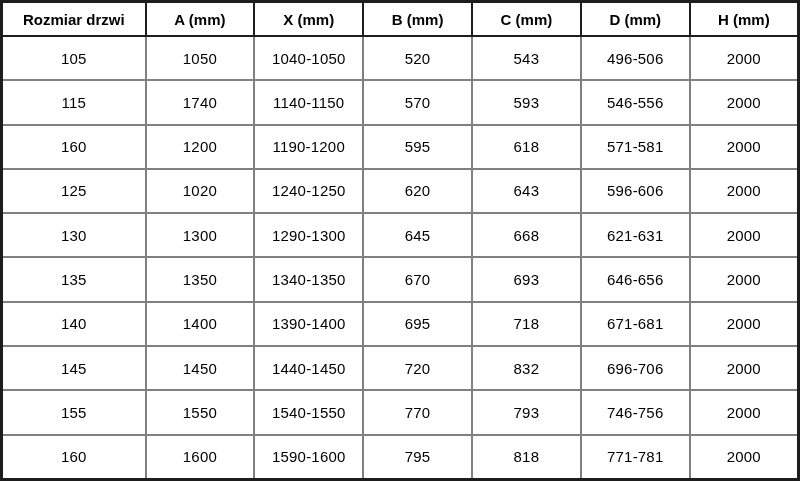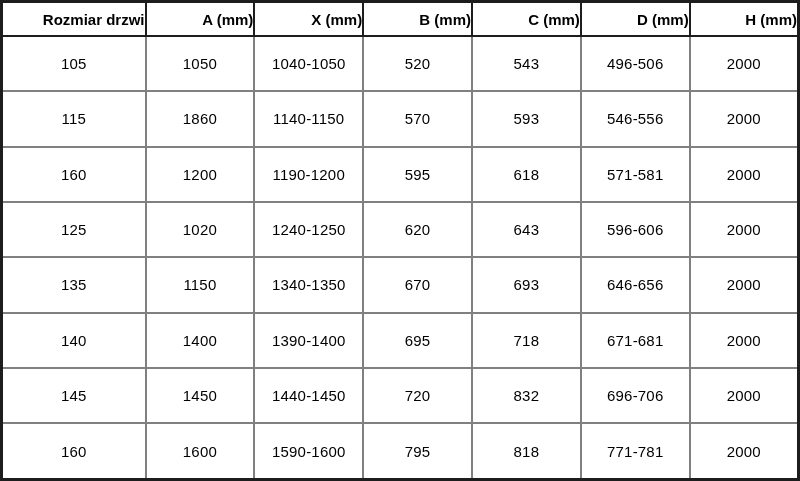--- a/index.html
+++ b/index.html
@@ -22,21 +22,21 @@
     color: #000000;
     background: #ffffff;
   }
   table.size-table {
     border: 3px solid #1d1d1d;
   }
   table.size-table th {
     border: 2px solid #1d1d1d;
     font-weight: bold;
     font-size: 15px;
-    text-align: right;
+    text-align: center;
     vertical-align: middle;
     padding: 0;
     height: 32px;
     background: #ffffff;
   }
   table.size-table td {
     border: 2px solid #808080;
     font-size: 15px;
     font-weight: normal;
     text-align: center;
@@ -78,21 +78,21 @@
           <td>105</td>
           <td>1050</td>
           <td>1040-1050</td>
           <td>520</td>
           <td>543</td>
           <td>496-506</td>
           <td>2000</td>
         </tr>
         <tr>
           <td>115</td>
-          <td>1860</td>
+          <td>1740</td>
           <td>1140-1150</td>
           <td>570</td>
           <td>593</td>
           <td>546-556</td>
           <td>2000</td>
         </tr>
         <tr>
           <td>160</td>
           <td>1200</td>
           <td>1190-1200</td>
@@ -104,22 +104,31 @@
         <tr>
           <td>125</td>
           <td>1020</td>
           <td>1240-1250</td>
           <td>620</td>
           <td>643</td>
           <td>596-606</td>
           <td>2000</td>
         </tr>
         <tr>
+          <td>130</td>
+          <td>1300</td>
+          <td>1290-1300</td>
+          <td>645</td>
+          <td>668</td>
+          <td>621-631</td>
+          <td>2000</td>
+        </tr>
+        <tr>
           <td>135</td>
-          <td>1150</td>
+          <td>1350</td>
           <td>1340-1350</td>
           <td>670</td>
           <td>693</td>
           <td>646-656</td>
           <td>2000</td>
         </tr>
         <tr>
           <td>140</td>
           <td>1400</td>
           <td>1390-1400</td>
@@ -131,20 +140,29 @@
         <tr>
           <td>145</td>
           <td>1450</td>
           <td>1440-1450</td>
           <td>720</td>
           <td>832</td>
           <td>696-706</td>
           <td>2000</td>
         </tr>
         <tr>
+          <td>155</td>
+          <td>1550</td>
+          <td>1540-1550</td>
+          <td>770</td>
+          <td>793</td>
+          <td>746-756</td>
+          <td>2000</td>
+        </tr>
+        <tr>
           <td>160</td>
           <td>1600</td>
           <td>1590-1600</td>
           <td>795</td>
           <td>818</td>
           <td>771-781</td>
           <td>2000</td>
         </tr>
       </tbody>
   </table>

